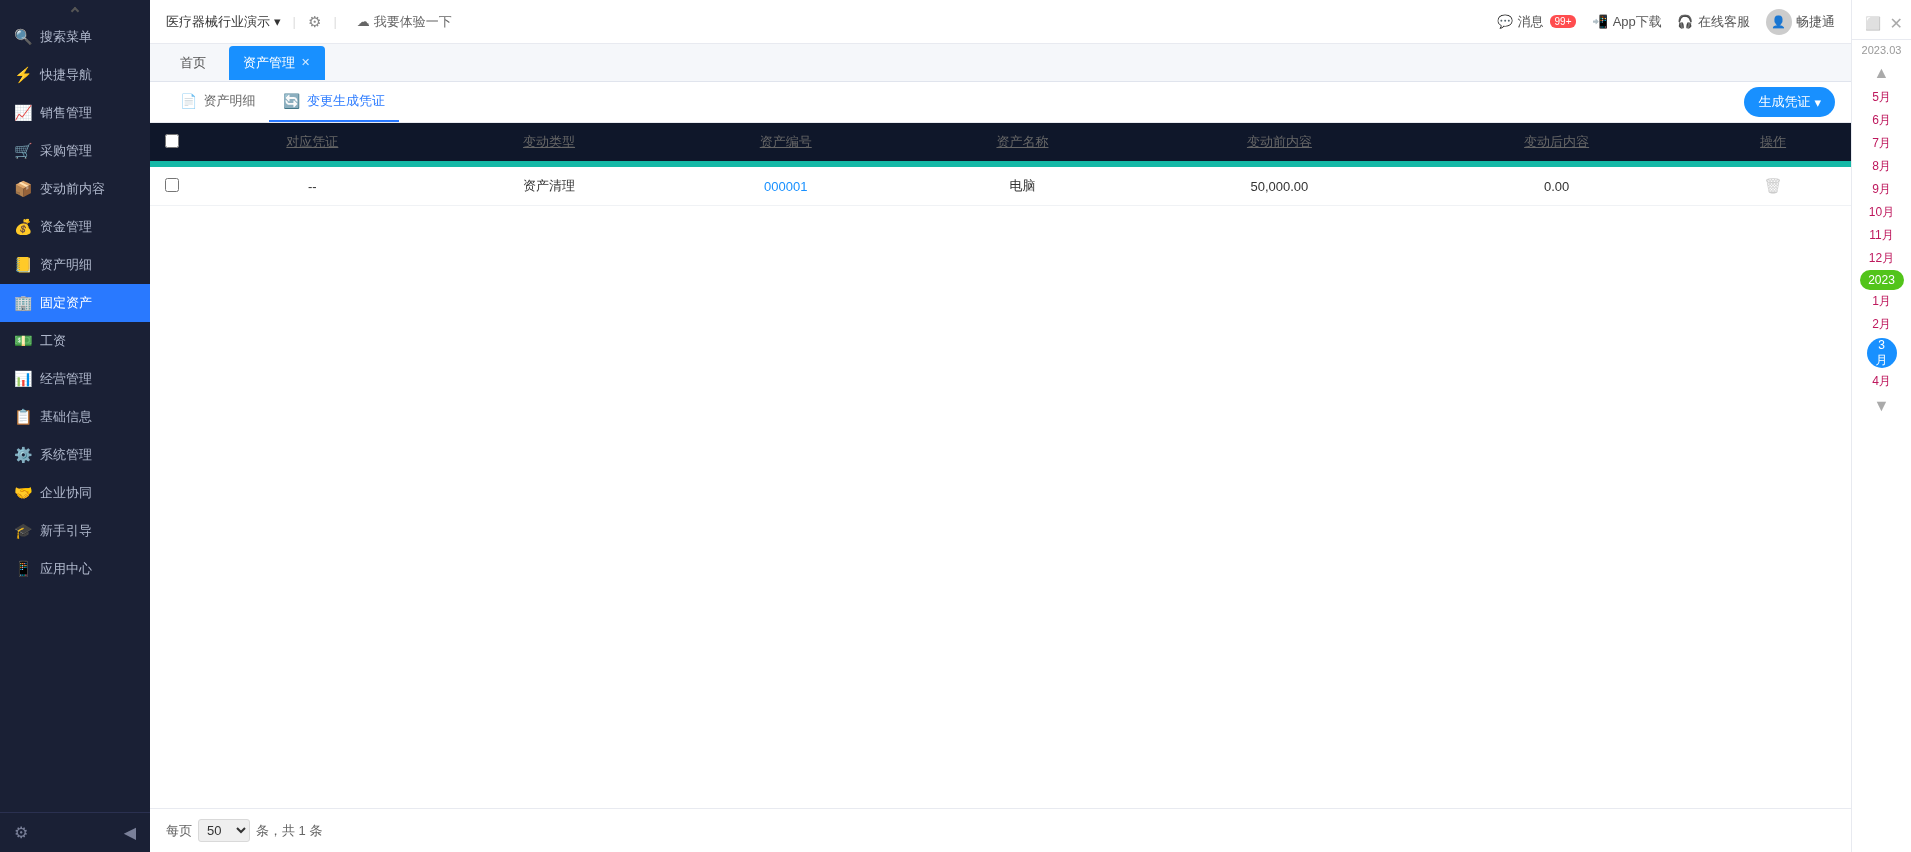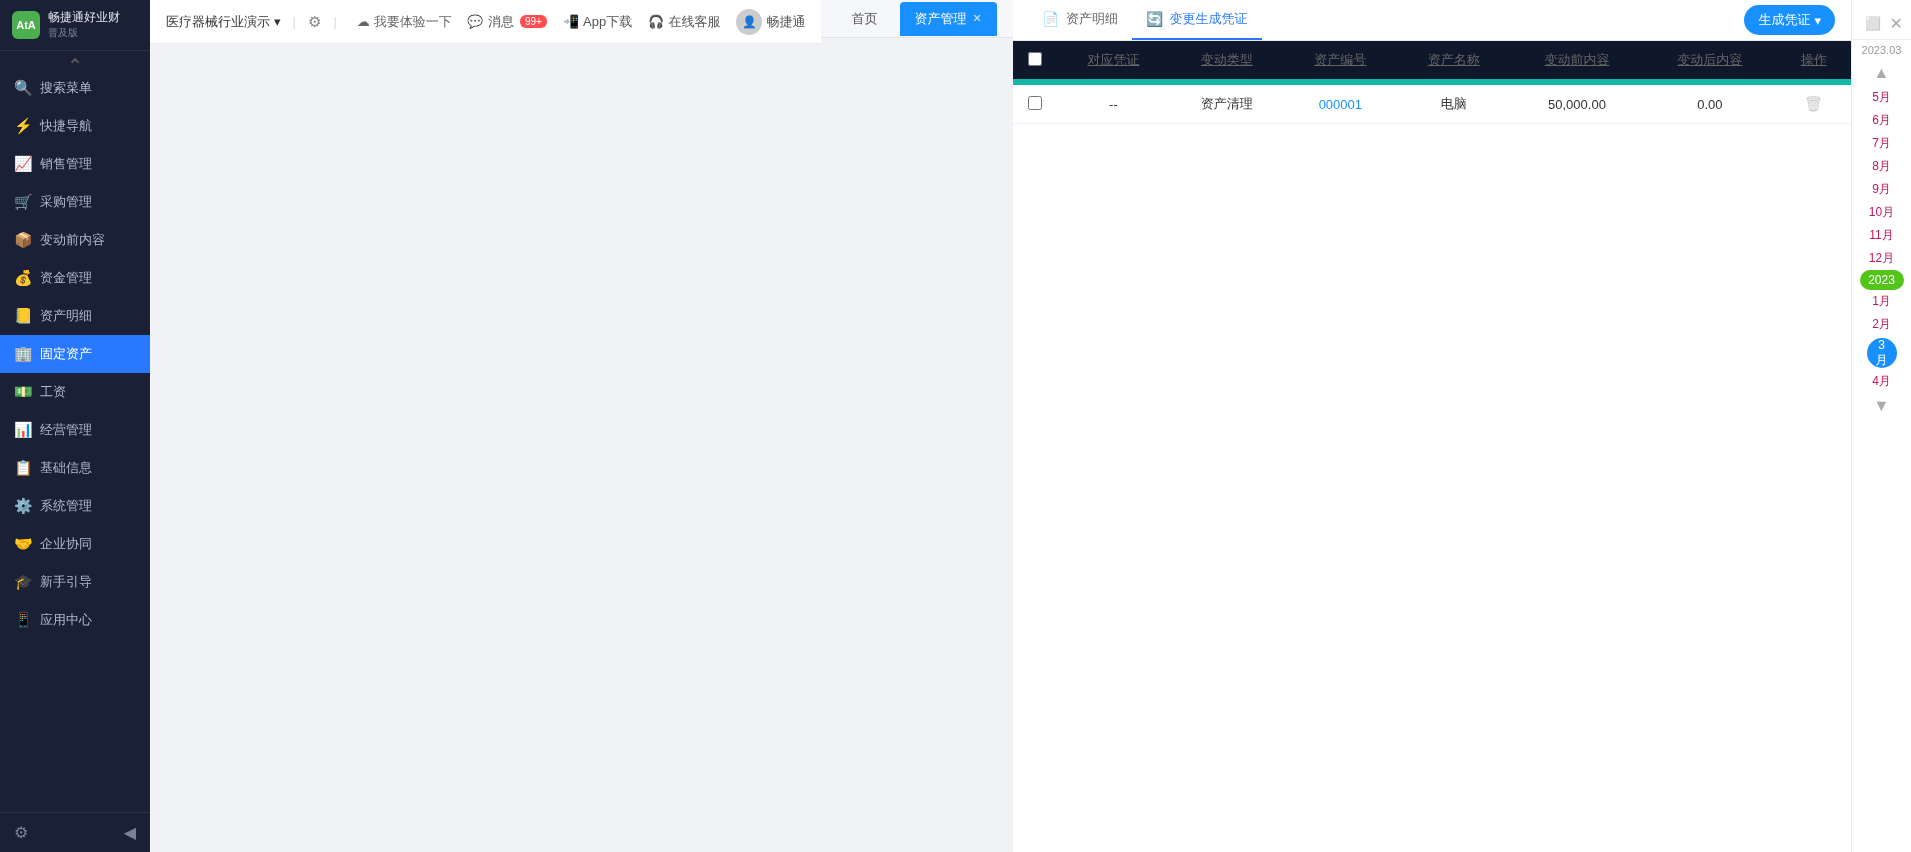--- a/index.html
+++ b/index.html
@@ -56,20 +56,21 @@
       justify-content: space-between;
       padding: 10px 14px;
       border-top: 1px solid #2a3050;
     }
     .sidebar-bottom-icon { color: #7a8099; font-size: 16px; cursor: pointer; }
 
     
     .main {
       flex: 1;
       display: flex;
+      flex-direction: column;
       overflow: hidden;
       justify-content: center;
     }
 
     
     .topbar {
       background: #fff;
       height: 44px;
       display: flex;
       align-items: center;
@@ -270,29 +271,20 @@
       padding: 6px 8px;
       gap: 8px;
       width: 100%;
       border-bottom: 1px solid #e8eaf0;
     }
   </style>
 </head>
 <body>
 
 <div class="sidebar">
-  <div class="sidebar-logo">
-    <div class="sidebar-logo-icon">
-      <span>AtA</span>
-    </div>
-    <div>
-      <div class="sidebar-logo-text">畅捷通好业财</div>
-      <div class="sidebar-logo-sub">普及版</div>
-    </div>
-  </div>
 
   <div style="display:flex;align-items:center;justify-content:center;padding:4px 0;">
     <div style="width:6px;height:6px;border-left:2px solid #555;border-top:2px solid #555;transform:rotate(45deg);margin-top:4px;"></div>
   </div>
 
   <div class="sidebar-scroll">
 
     <div class="sidebar-item">
       <span class="sidebar-item-icon">🔍</span>
       <span>搜索菜单</span>
@@ -452,20 +444,30 @@
             <td>50,000.00</td>
             <td>0.00</td>
             <td>
               <span class="delete-icon">🗑</span>
             </td>
           </tr>
         </tbody>
       </table>
     </div>
 
+    <div class="table-footer">
+      <span>每页</span>
+      <select class="page-size-select">
+        <option>50</option>
+        <option>10</option>
+        <option>20</option>
+        <option>100</option>
+      </select>
+      <span>条，共 1 条</span>
+    </div>
   </div>
 </div>
 
 <div class="right-sidebar">
   <div class="right-header-row">
     <span style="color:#aaa;font-size:13px;cursor:pointer;">⬜</span>
     <span style="color:#aaa;font-size:16px;cursor:pointer;">✕</span>
   </div>
   <div style="font-size:11px;color:#999;text-align:center;padding:4px 0;">2023.03</div>
 

